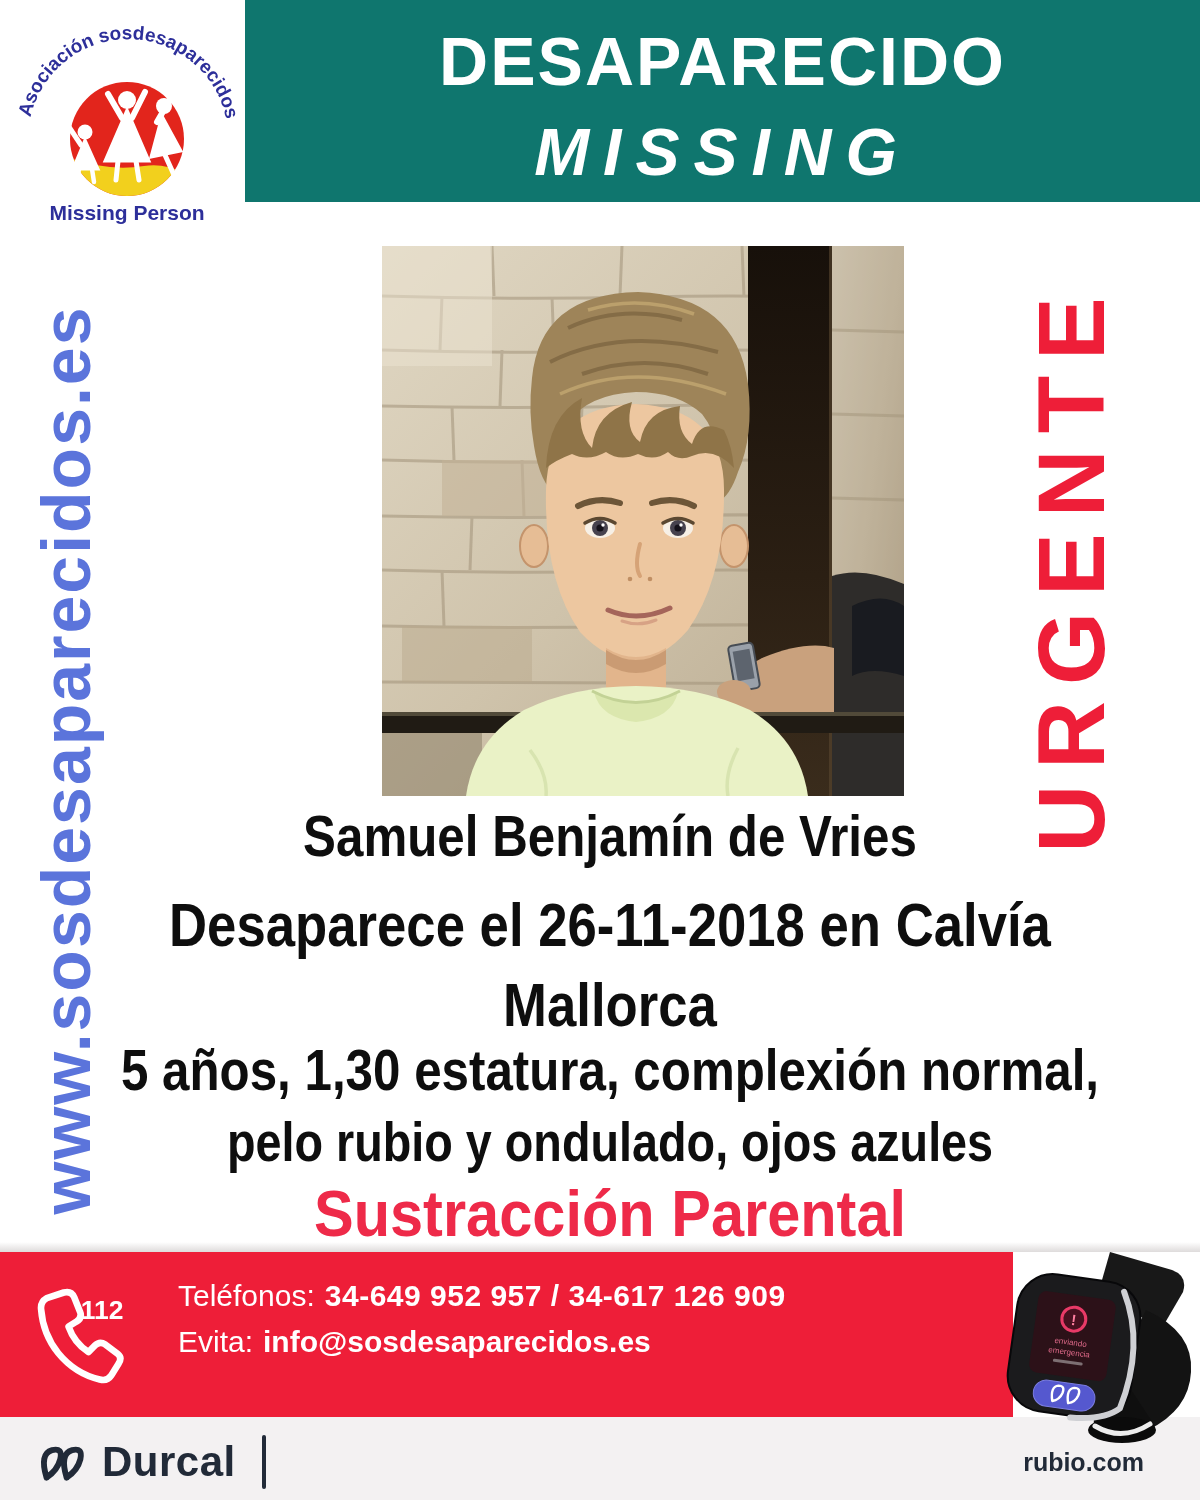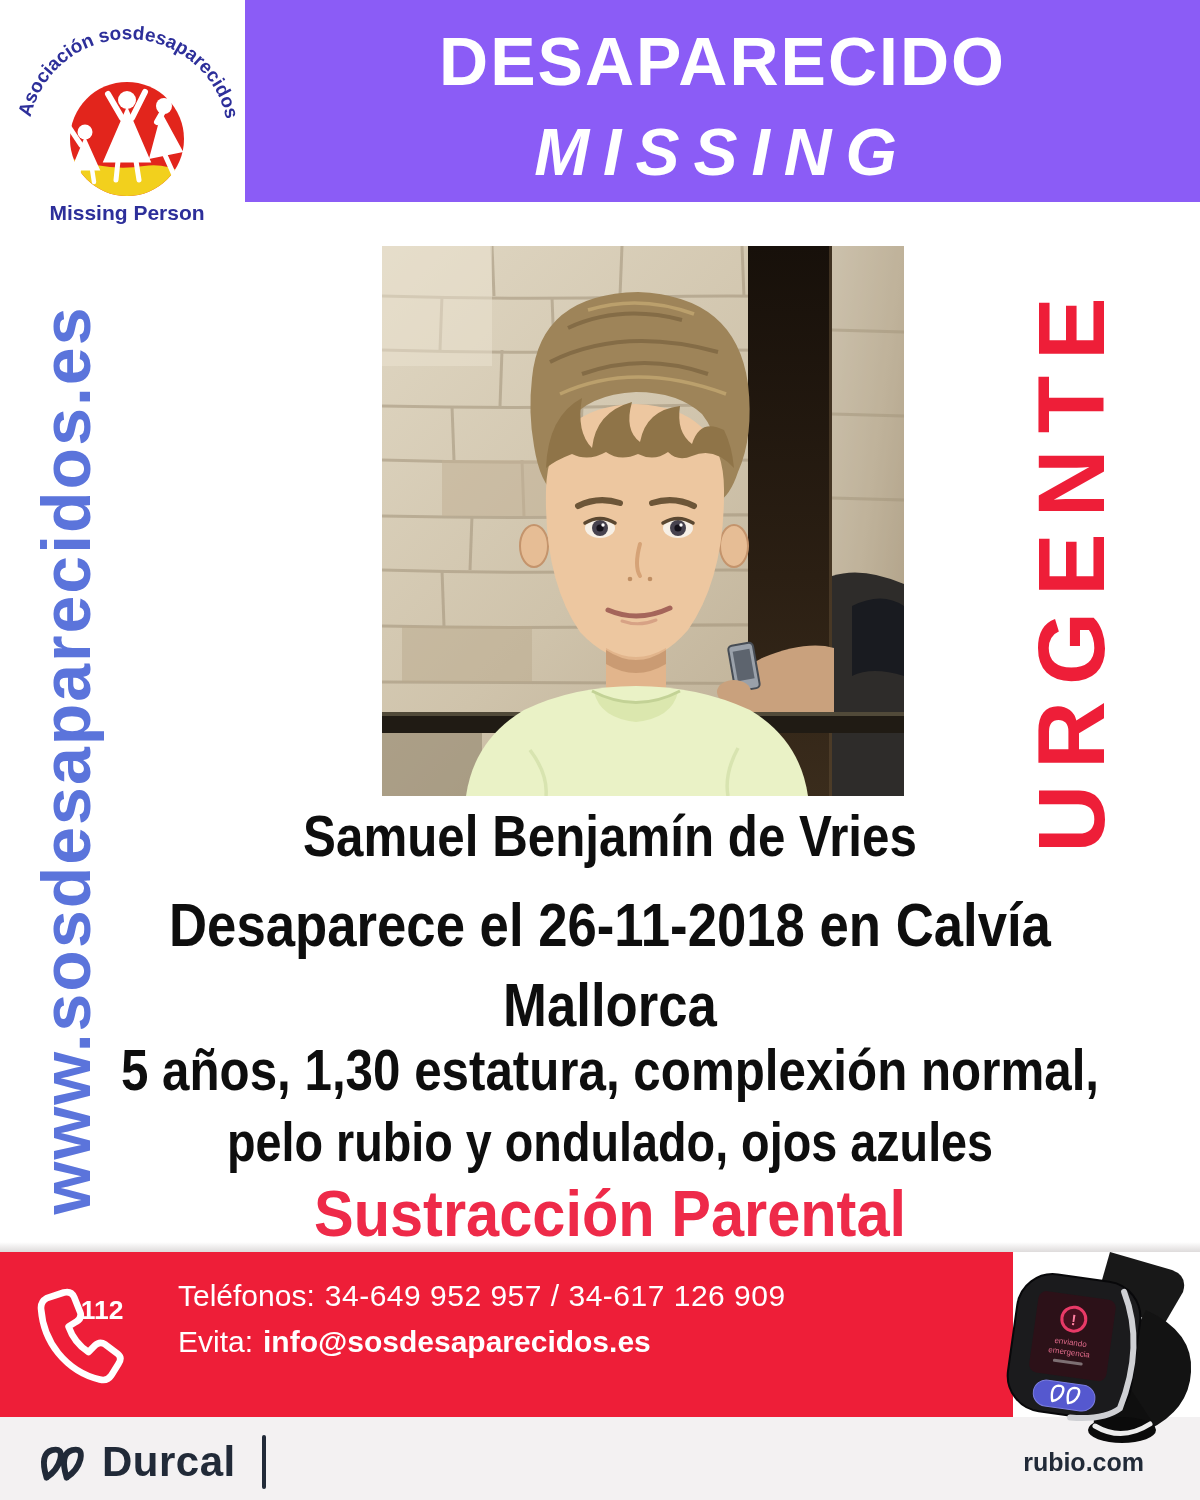--- a/index.html
+++ b/index.html
@@ -1,20 +1,20 @@
 <!DOCTYPE html>
 <html><head>
 <meta charset="utf-8">
 <style>
   html,body{margin:0;padding:0;background:#ffffff;}
   .poster{position:relative;width:1200px;height:1500px;background:#ffffff;overflow:hidden;
           font-family:"Liberation Sans",sans-serif;}
 
   
-  .banner{position:absolute;left:245px;top:0;width:955px;height:202px;background:#8b5cf6;
+  .banner{position:absolute;left:245px;top:0;width:955px;height:202px;background:#0f766e;
           color:#fff;text-align:center;padding-top:27px;box-sizing:border-box;}
   .banner-title{font-size:68px;font-weight:bold;letter-spacing:2px;line-height:1;}
   .banner-sub{margin-top:24px;font-size:66px;font-weight:bold;font-style:italic;letter-spacing:14px;line-height:1;text-align:center;}
 
   
   .logo{position:absolute;left:6px;top:8px;width:244px;height:228px;}
 
   
   .v-left{position:absolute;left:66px;top:760px;transform:translate(-50%,-50%) rotate(-90deg);
           white-space:nowrap;font-weight:bold;font-size:68px;letter-spacing:2px;color:#5b74db;}
@@ -36,21 +36,21 @@
 
   
   .card-edge{position:absolute;left:0;top:1242px;width:1200px;height:10px;
              background:linear-gradient(#ffffff,#dedbdb);}
   .contactbar{position:absolute;left:0;top:1252px;width:1013px;height:165px;background:#ee1e38;color:#fff;}
   .phone-badge{position:absolute;left:26px;top:36px;width:104px;height:96px;}
   .contact{position:absolute;left:178px;top:14px;}
   .org{font-size:36px;font-weight:bold;letter-spacing:0.5px;line-height:1.15;}
   .crow{font-size:30px;margin-top:13px;line-height:1.1;}
   .crow .label{font-weight:normal;margin-right:10px;}
-  .crow .value{font-weight:normal;letter-spacing:0.5px;}
+  .crow .value{font-weight:bold;letter-spacing:0.5px;}
   .crow .value-plain{font-weight:bold;}
   .watch{position:absolute;left:998px;top:1252px;width:200px;height:196px;z-index:5;}
 
   
   .promobar{position:absolute;left:0;top:1417px;width:1200px;height:90px;background:#f3f1f2;
             display:flex;align-items:center;color:#212a38;}
   .durcal-icon{margin-left:38px;flex:0 0 auto;}
   .durcal-brand{margin-left:14px;font-size:42px;font-weight:bold;letter-spacing:0.5px;}
   .vdiv{width:4px;height:54px;background:#212a38;border-radius:2px;margin:0 26px;flex:0 0 auto;}
   .msg{font-size:28px;}

